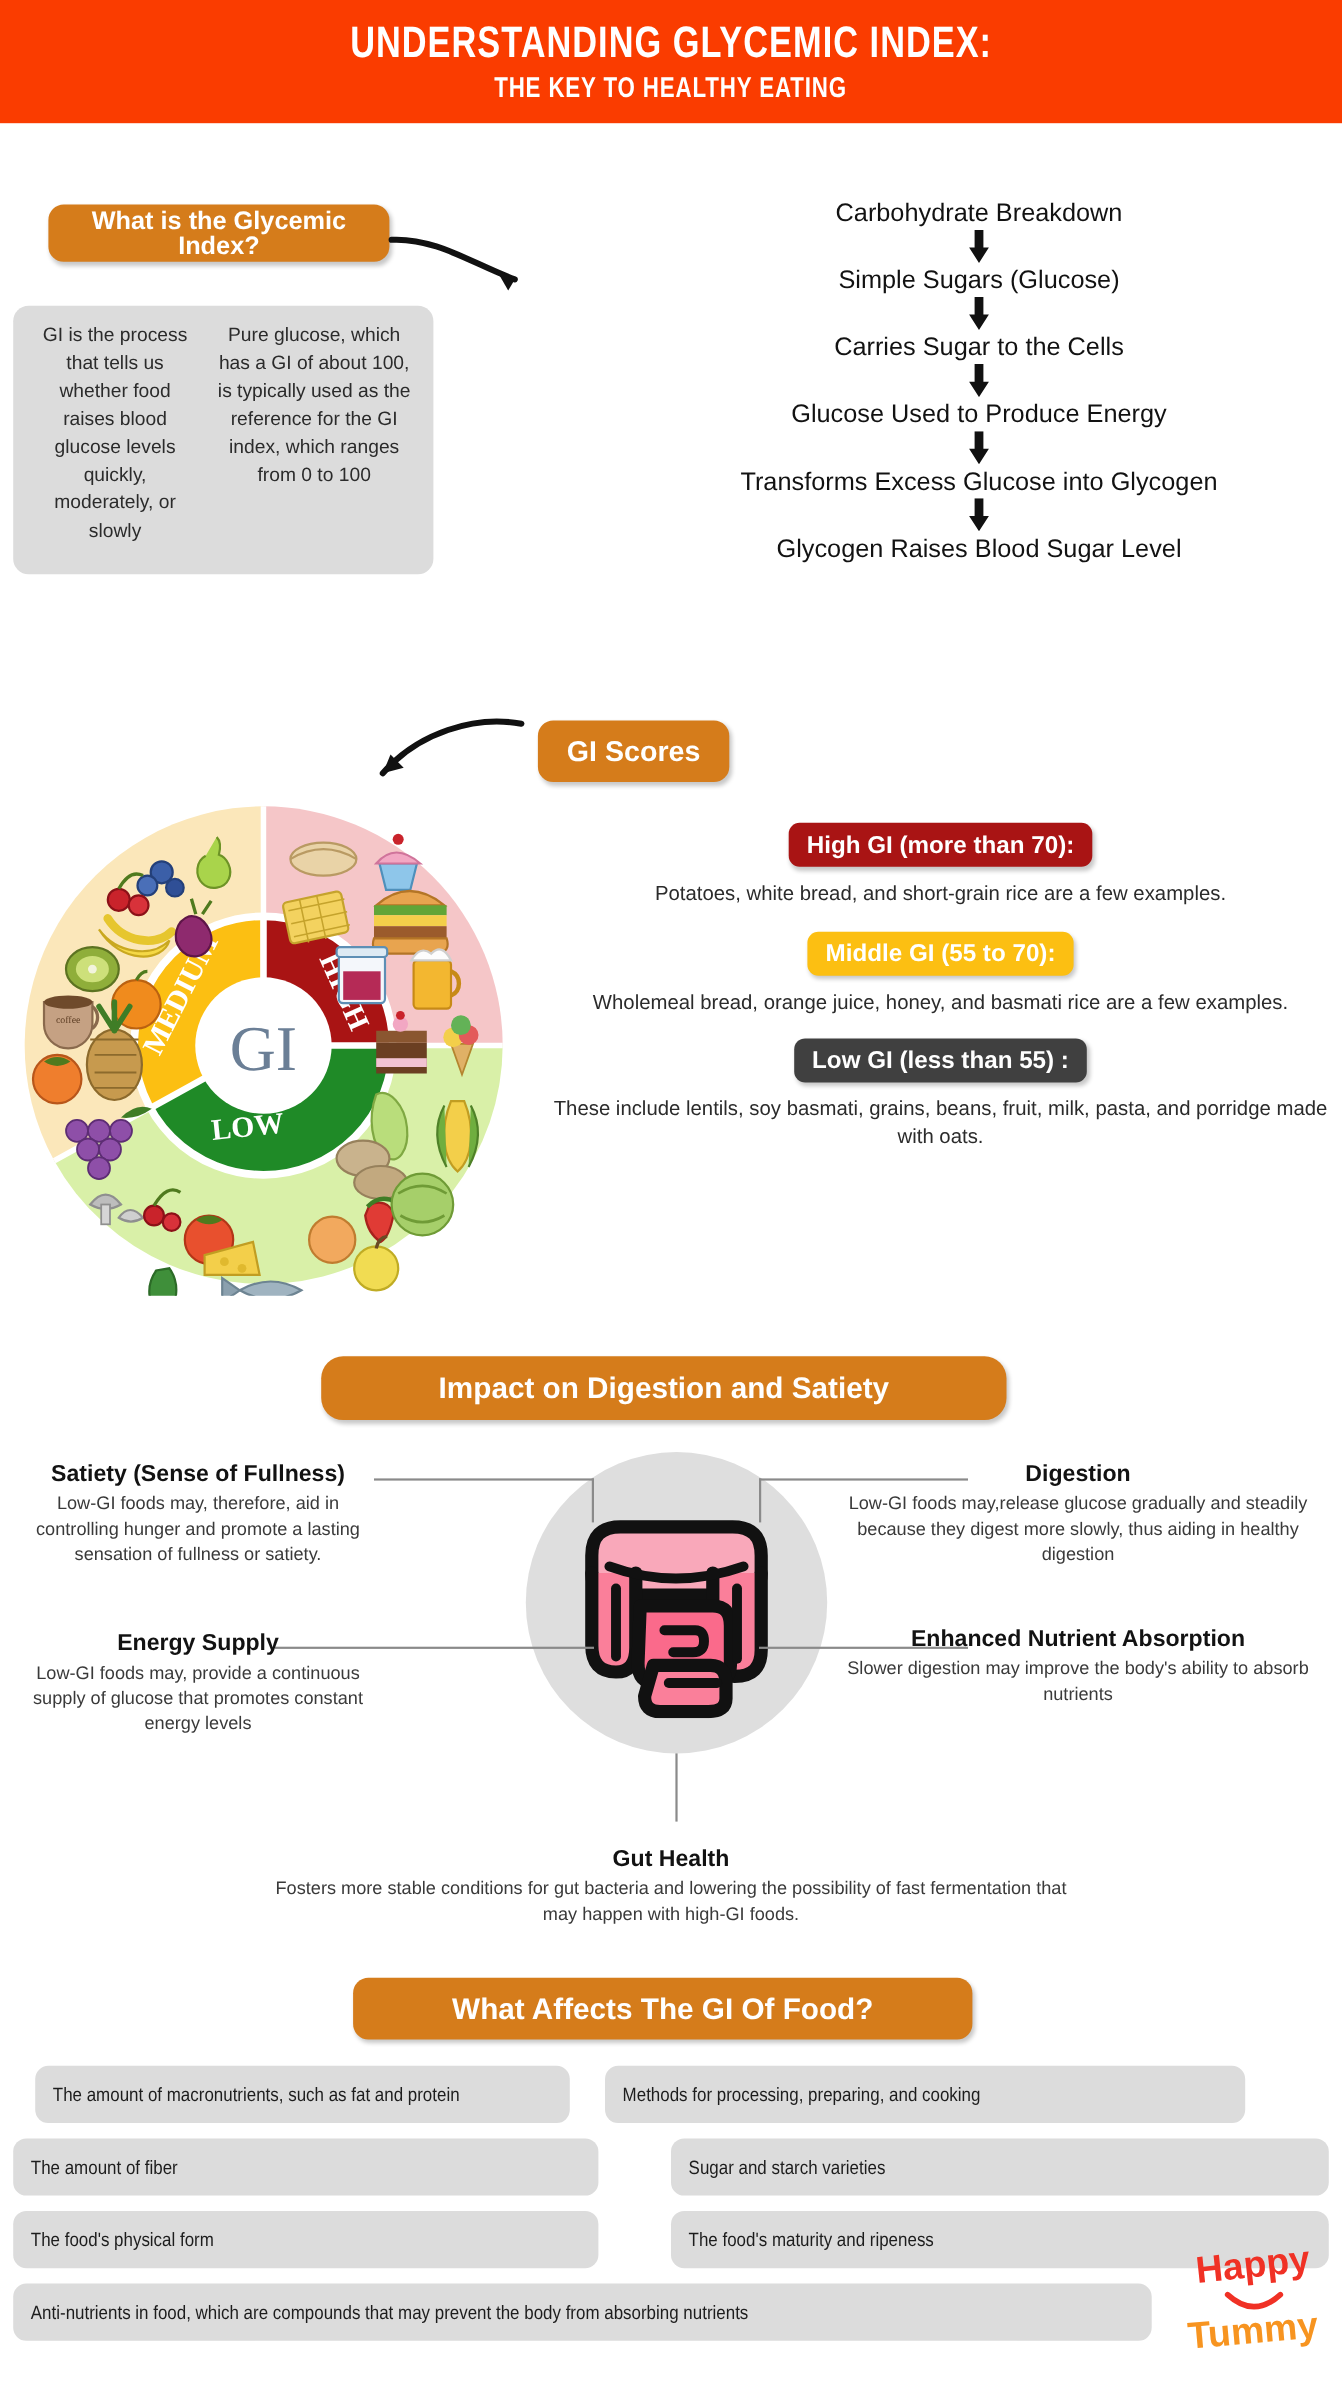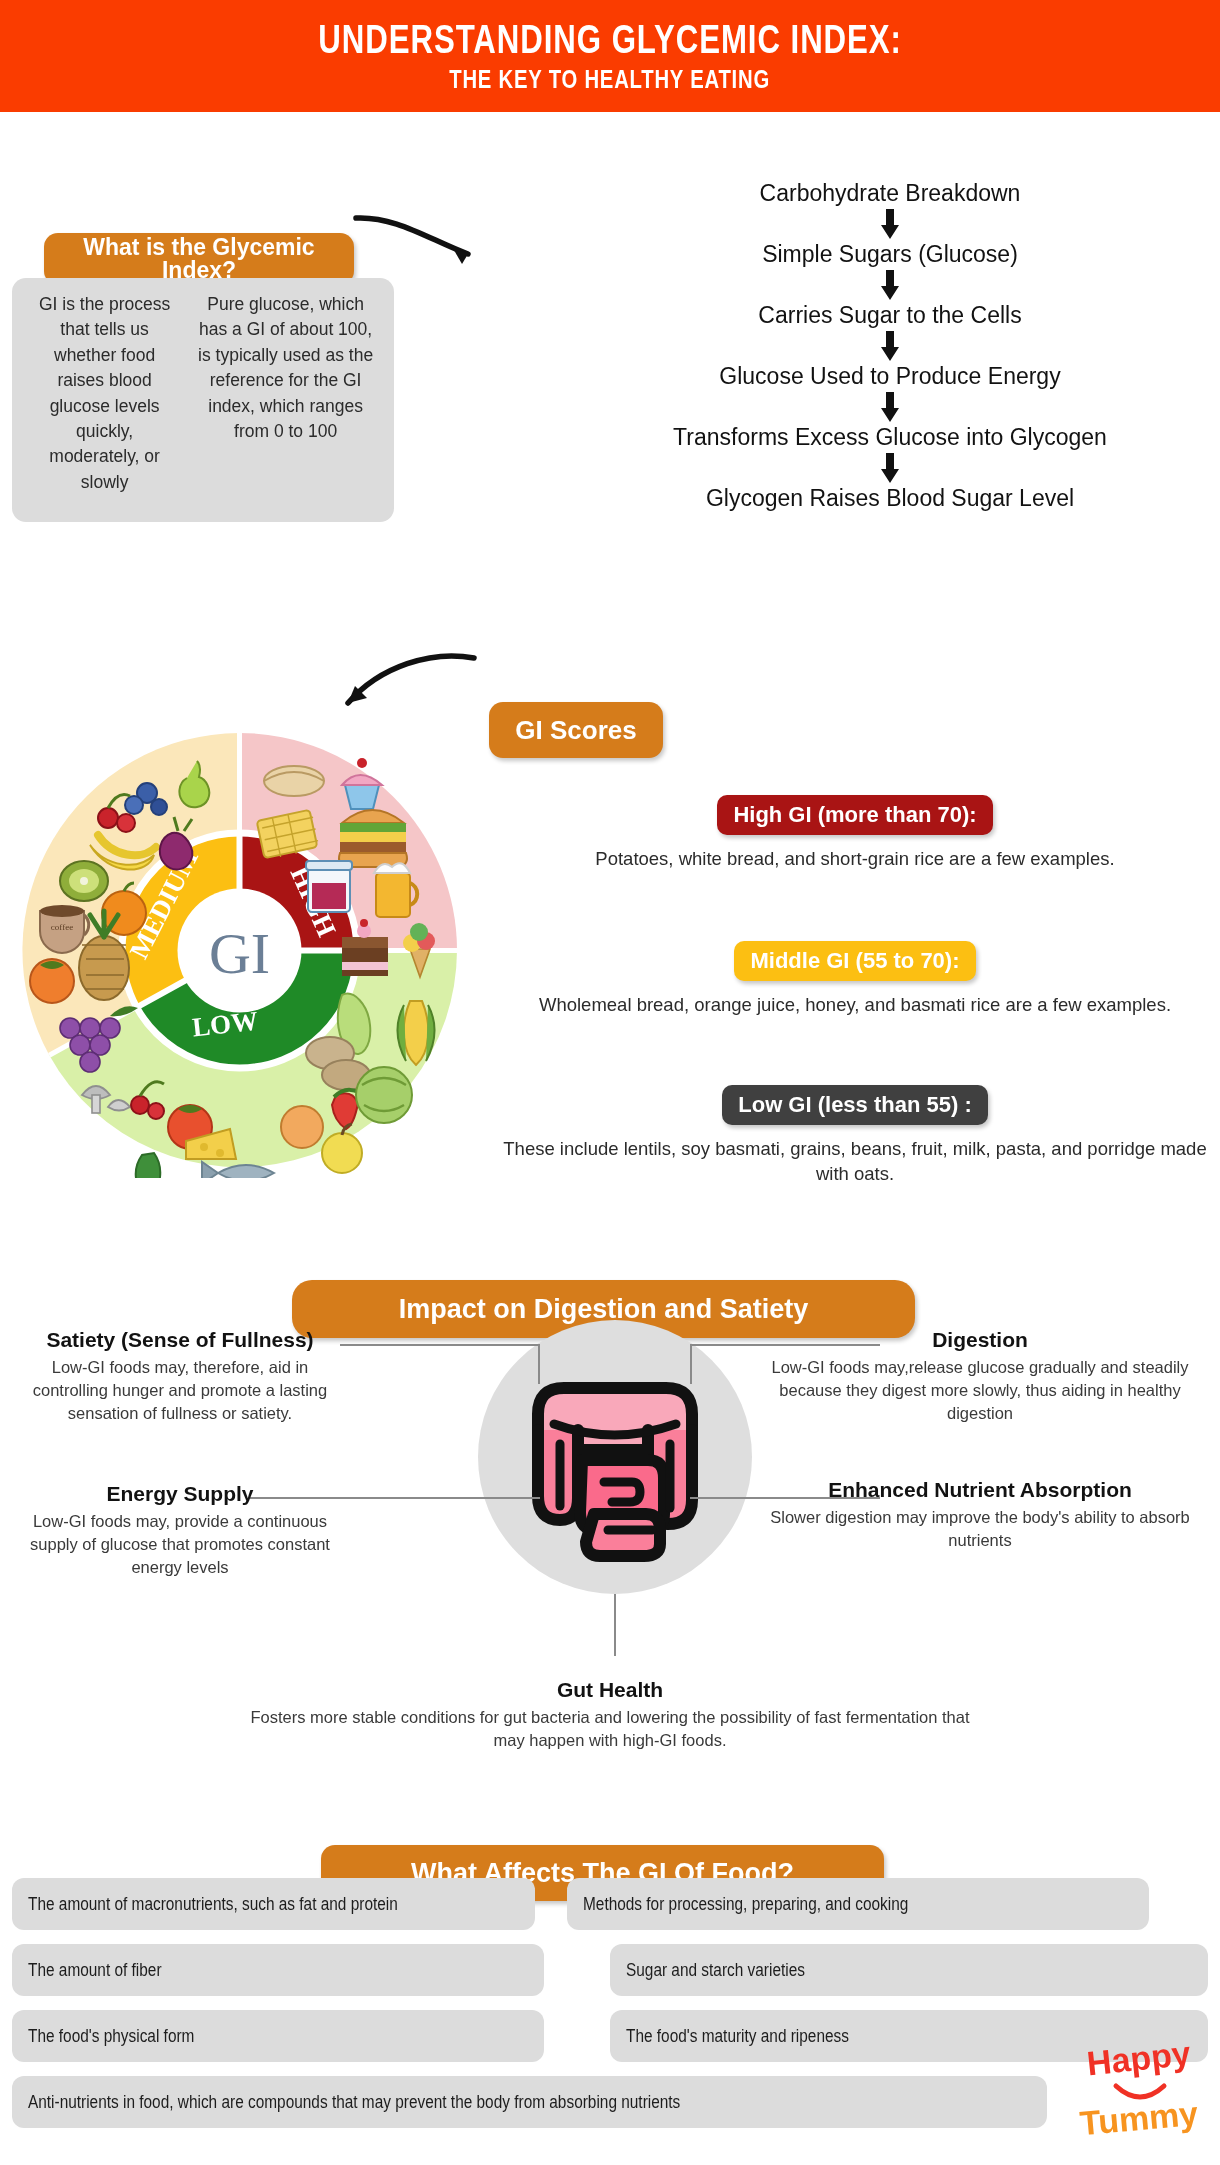--- a/index.html
+++ b/index.html
@@ -22,21 +22,21 @@
   .header-sub {
     color:#ffffff; font-size:26px; font-weight:bold; letter-spacing:1px;
     transform: scaleX(.78); transform-origin:center; white-space:nowrap;
   }
 
   
   .pill {
     display:inline-flex; align-items:center; justify-content:center;
     color:#fff; border-radius:12px; font-weight:bold;
     box-shadow: 2px 3px 4px rgba(0,0,0,.22);
-    text-align:center; line-height:1;margin-top:47px;
+    text-align:center; line-height:1;
   }
   .pill-orange { background:#d57c1b; }
   .pill-red    { background:#a91414; }
   .pill-yellow { background:#fcbf12; }
   .pill-green  { background:#404040; }
 
   
   .s1-pill {
     position:absolute; left:44px; top:186px; width:310px; height:52px;
     font-size:23px; border-radius:14px;
@@ -106,21 +106,21 @@
     font-size:27px; border-radius:14px;
   }
   .cards { position:absolute; left:12px; top:1878px; width:1196px; }
   .card-row { display:flex; gap:32px; margin-bottom:14px; }
   .card {
     background:#dcdcdc; border-radius:12px; height:52px;
     display:flex; align-items:center; padding:0 16px;
     font-size:17.5px; color:#1d1d1d; white-space:nowrap;
   }
   .card span { transform:scaleX(.88); transform-origin:left center; display:block; }
-  .card-half-l { width:523px; }
+  .card-half-l { width:486px;margin-left:20px; }
   .card-half-r { width:582px; }
   .card-full   { width:1196px; }
   .card-short-l{ width:548px; }
   .card-short-r{ width:616px; }
 
   
   .logo { position:absolute; left:1078px; top:2030px; width:124px; height:116px; }
 </style>
 </head>
 <body>

